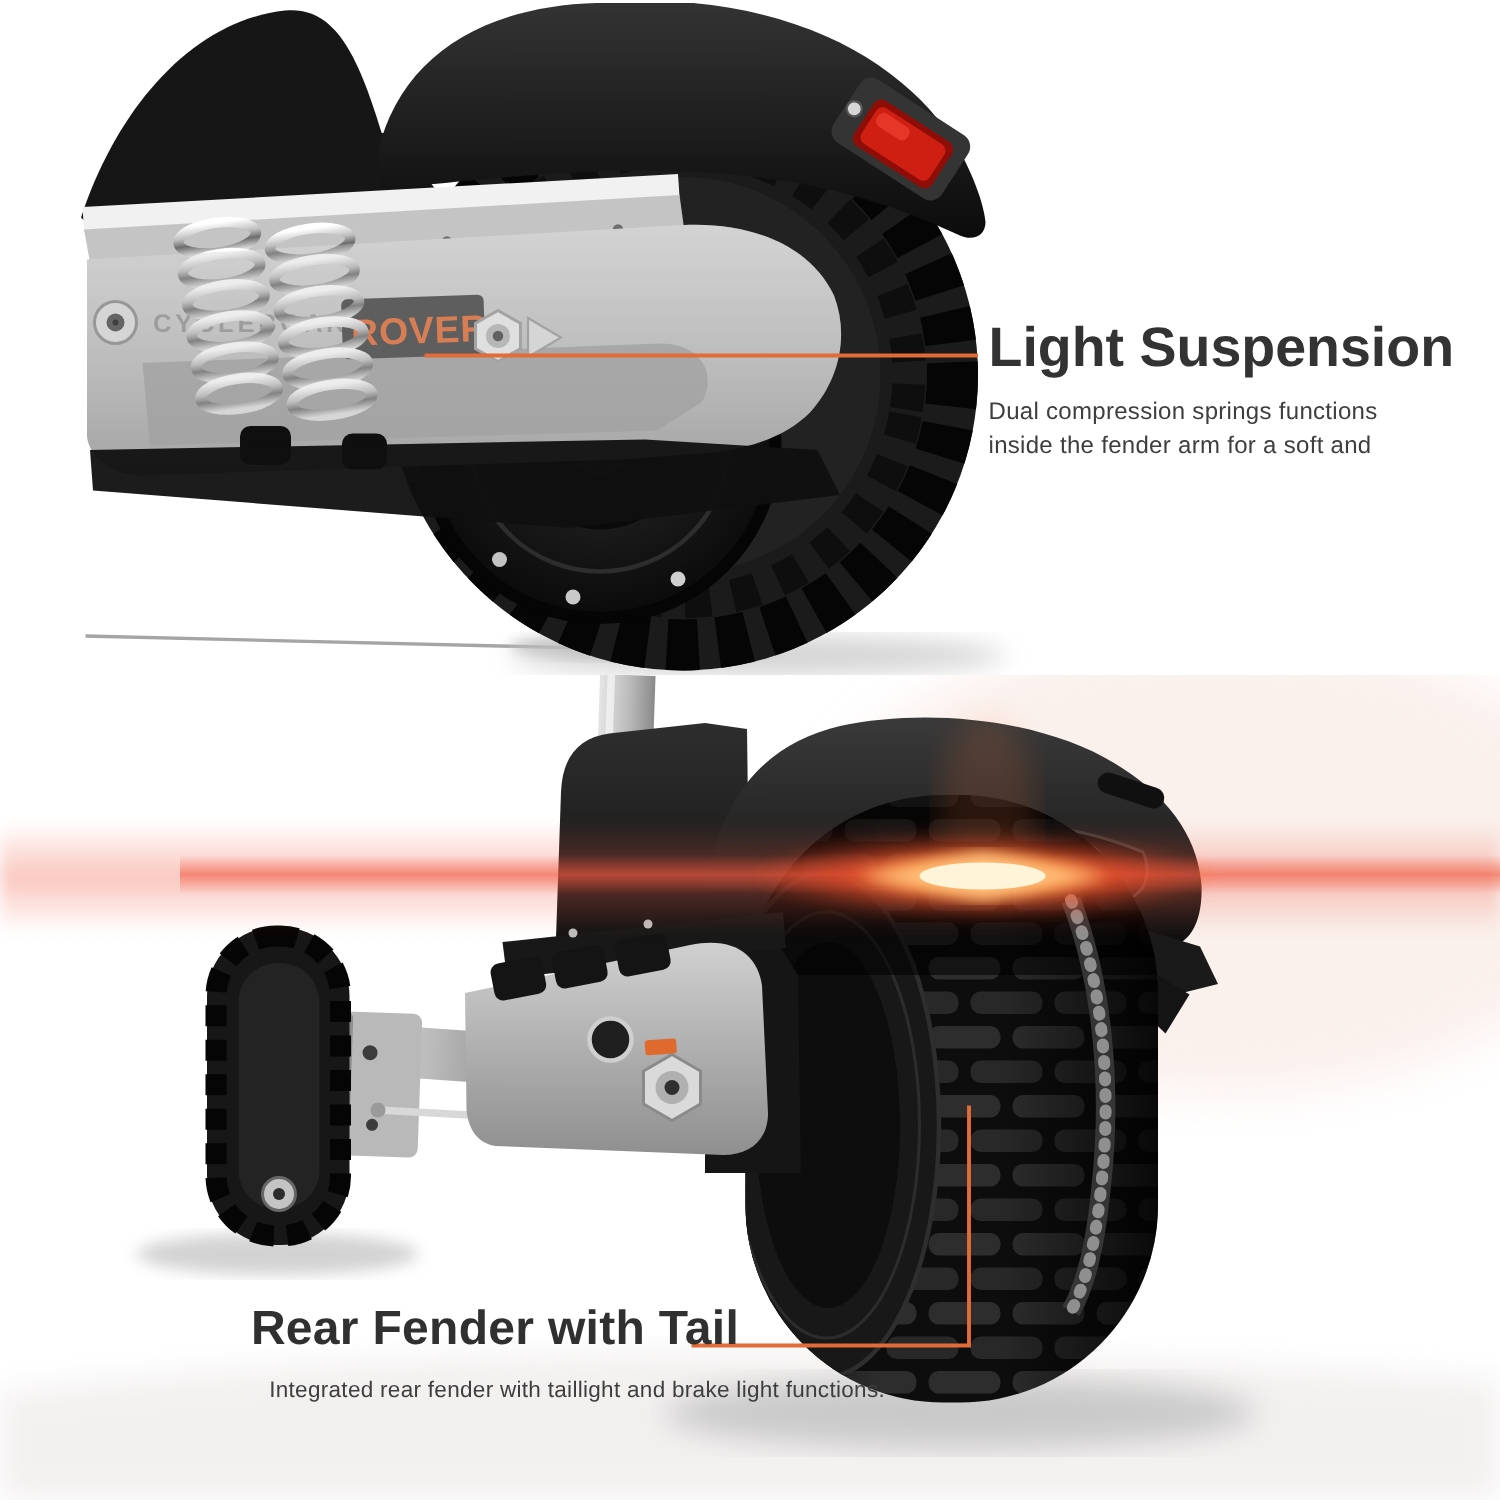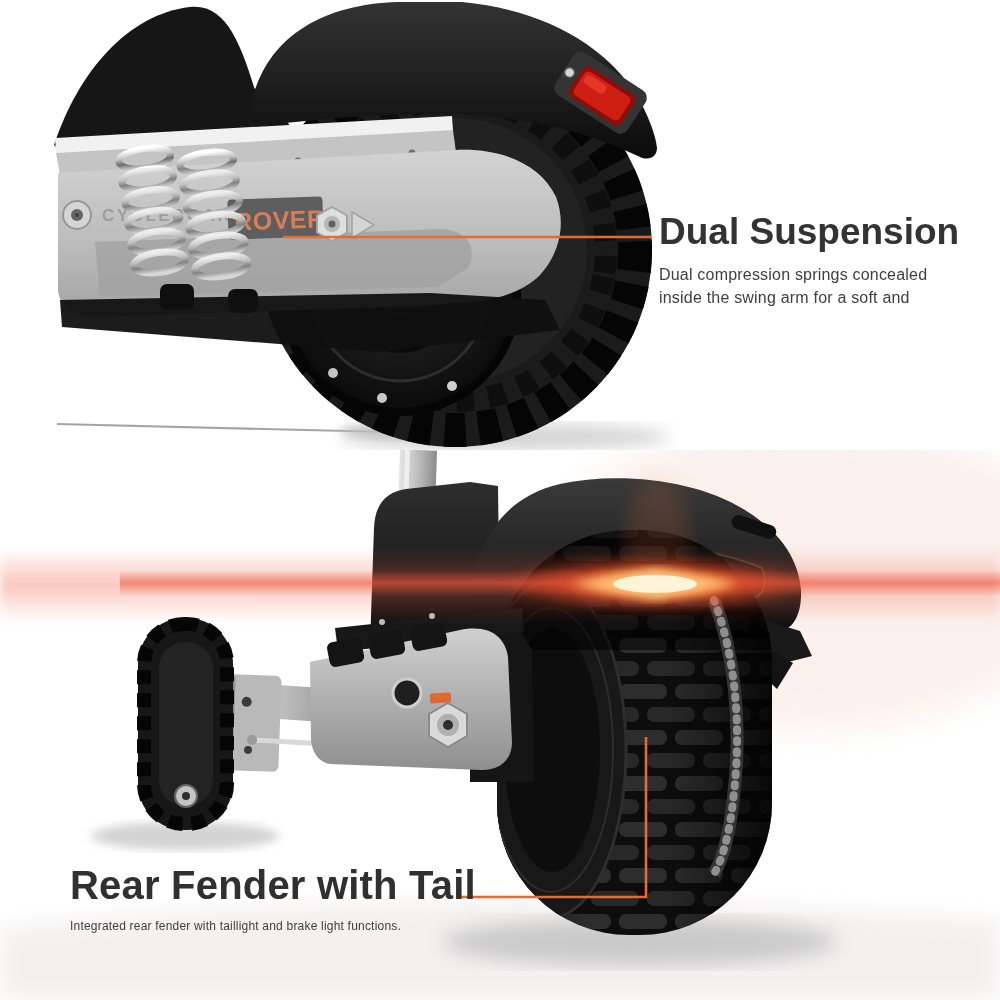--- a/index.html
+++ b/index.html
@@ -9,24 +9,24 @@
   #photo-top{top:0;}
   #photo-bottom{top:450px;}
   #callout-lines{position:absolute;left:0;top:0;z-index:5;pointer-events:none;}
   .caption{position:absolute;z-index:6;}
   #caption-rear-suspension{left:659px;top:212px;width:330px;}
   #caption-rear-suspension .caption-title{font-size:37px;font-weight:700;color:#333333;
       letter-spacing:0px;line-height:40px;}
   #caption-rear-suspension .caption-body{margin-top:12px;font-size:16px;line-height:22.5px;
       color:#3e3e3e;letter-spacing:.2px;}
   #caption-rear-fender{left:70px;top:862px;width:520px;}
-  #caption-rear-fender .caption-title{font-size:40px;font-weight:700;color:#303030;
-      line-height:47px;letter-spacing:.2px;}
-  #caption-rear-fender .caption-body{margin-top:7px;font-size:12px;color:#3e3e3e;
-      letter-spacing:.2px;line-height:21px;}
+  #caption-rear-fender .caption-title{font-size:32px;font-weight:700;color:#303030;
+      line-height:47px;letter-spacing:.2px;text-align:center;}
+  #caption-rear-fender .caption-body{margin-top:7px;font-size:15px;color:#3e3e3e;
+      letter-spacing:.2px;line-height:21px;text-align:right;}
 </style>
 </head>
 <body>
 
 <div class="stage">
 
   <svg id="photo-top" class="photo" width="1000" height="455" viewBox="0 0 1000 455">
     <defs>
       <linearGradient id="fGrad" x1="0" y1="0" x2="0" y2="1">
         <stop offset="0" stop-color="#333333"></stop>
@@ -286,24 +286,24 @@
       <ellipse cx="655" cy="134" rx="42" ry="9" fill="#fff3d8"></ellipse>
     </g>
   </svg>
 
   <svg id="callout-lines" width="1000" height="1000" viewBox="0 0 1000 1000">
     <path d="M283,237 L652,237" stroke="#e26b38" stroke-width="2.6" fill="none"></path>
     <path d="M461,897 L646,897 L646,737" stroke="#e26b38" stroke-width="2.6" fill="none"></path>
   </svg>
 
   <div class="caption" id="caption-rear-suspension">
-    <div class="caption-title">Dual Suspension</div>
+    <div class="caption-title">Light Suspension</div>
     <div class="caption-body">
-      <div>Dual compression springs concealed</div>
-      <div>inside the swing arm for a soft and</div>
+      <div>Dual compression springs functions</div>
+      <div>inside the fender arm for a soft and</div>
     </div>
   </div>
 
   <div class="caption" id="caption-rear-fender">
     <div class="caption-title">
       <div>Rear Fender with Tail</div>
     </div>
     <div class="caption-body">Integrated rear fender with taillight and brake light functions.</div>
   </div>
 

